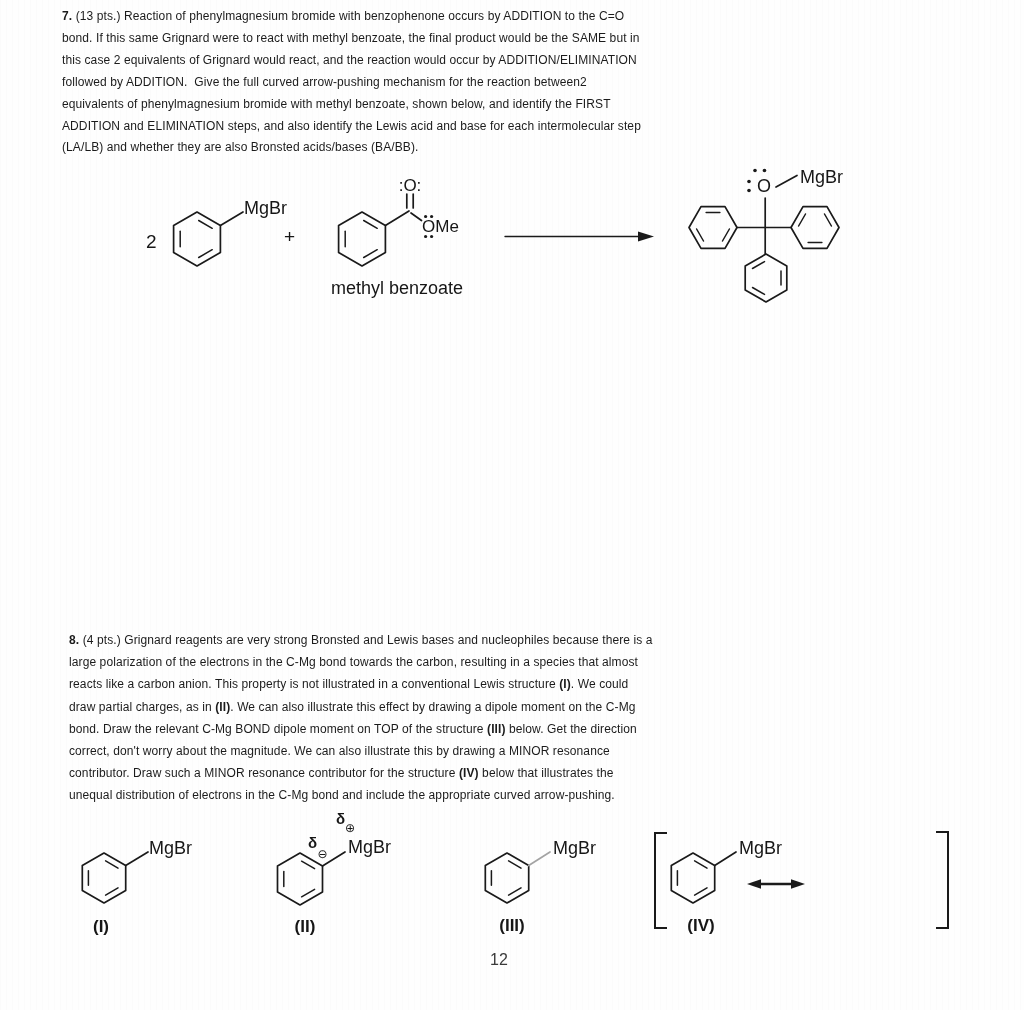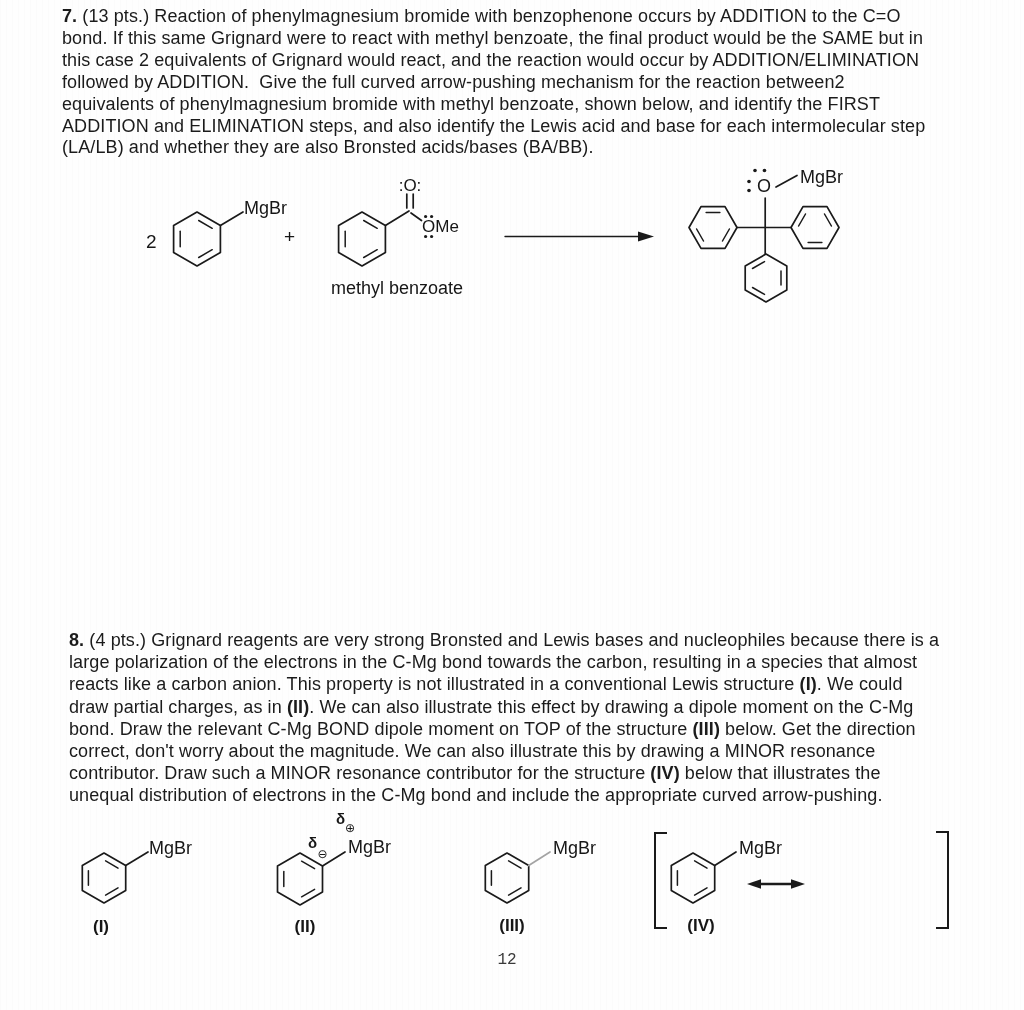--- a/index.html
+++ b/index.html
@@ -3,38 +3,38 @@
 <meta charset="utf-8">
 <style>
   html,body{margin:0;padding:0;}
   body{
     width:1024px;height:1010px;position:relative;overflow:hidden;
     background:#fefefe;
     background-image:repeating-linear-gradient(90deg, rgba(0,0,0,0.013) 0 1px, transparent 1px 6px);
     font-family:"Liberation Sans","DejaVu Sans",sans-serif;
     color:#1b1b1b;
   }
-  .qtext{position:absolute;font-size:18px;white-space:pre;letter-spacing:0.1px;}
+  .qtext{position:absolute;font-size:12px;white-space:pre;letter-spacing:0.1px;}
   .qtext .ln{display:block;}
   #q7 .ln{line-height:21.9px;}
   #q8 .ln{line-height:22.2px;margin-left:7px;}
   .b{font-weight:bold;}
   svg{position:absolute;overflow:visible;}
   svg text{fill:#161616;font-family:"Liberation Sans","DejaVu Sans",sans-serif;}
   svg line, svg path, svg polyline{stroke:#1a1a1a;stroke-width:1.7;fill:none;stroke-linecap:round;}
   .ring polygon{fill:none;stroke:#1a1a1a;stroke-width:1.7;stroke-linejoin:round;}
   .ring line{stroke:#1a1a1a;stroke-width:1.5;}
   .fillhead{fill:#1a1a1a;stroke:none;}
   .dot{fill:#1a1a1a;stroke:none;}
   .graybond{stroke:#a3a3a3 !important;}
   .thick{stroke-width:2.4;}
   .bracket{stroke-width:2;stroke-linecap:square;}
   #pagenum{
-    position:absolute;left:12px;top:951px;width:990px;text-align:center;
-    font-family:Liberation Mono, monospace;font-size:16px;color:#3a3a3a;
+    position:absolute;left:4px;top:951px;width:990px;text-align:center;
+    font-family:Liberation Sans, sans-serif;font-size:16px;color:#3a3a3a;
   }
 </style>
 </head>
 <body>
 
 <div id="q7" class="qtext" style="left:62px;top:6px;"><div class="ln"><span class="b">7.</span><span> (13 pts.) Reaction of phenylmagnesium bromide with benzophenone occurs by ADDITION to the C=O</span></div><div class="ln"><span>bond. If this same Grignard were to react with methyl benzoate, the final product would be the SAME but in</span></div><div class="ln"><span>this case 2 equivalents of Grignard would react, and the reaction would occur by ADDITION/ELIMINATION</span></div><div class="ln"><span>followed by ADDITION.  Give the full curved arrow-pushing mechanism for the reaction between2</span></div><div class="ln"><span>equivalents of phenylmagnesium bromide with methyl benzoate, shown below, and identify the FIRST</span></div><div class="ln"><span>ADDITION and ELIMINATION steps, and also identify the Lewis acid and base for each intermolecular step</span></div><div class="ln"><span>(LA/LB) and whether they are also Bronsted acids/bases (BA/BB).</span></div></div>
 
 <svg id="scheme" style="left:130px;top:158px;" width="760" height="165" viewBox="0 0 760 165">
 
   <g>

